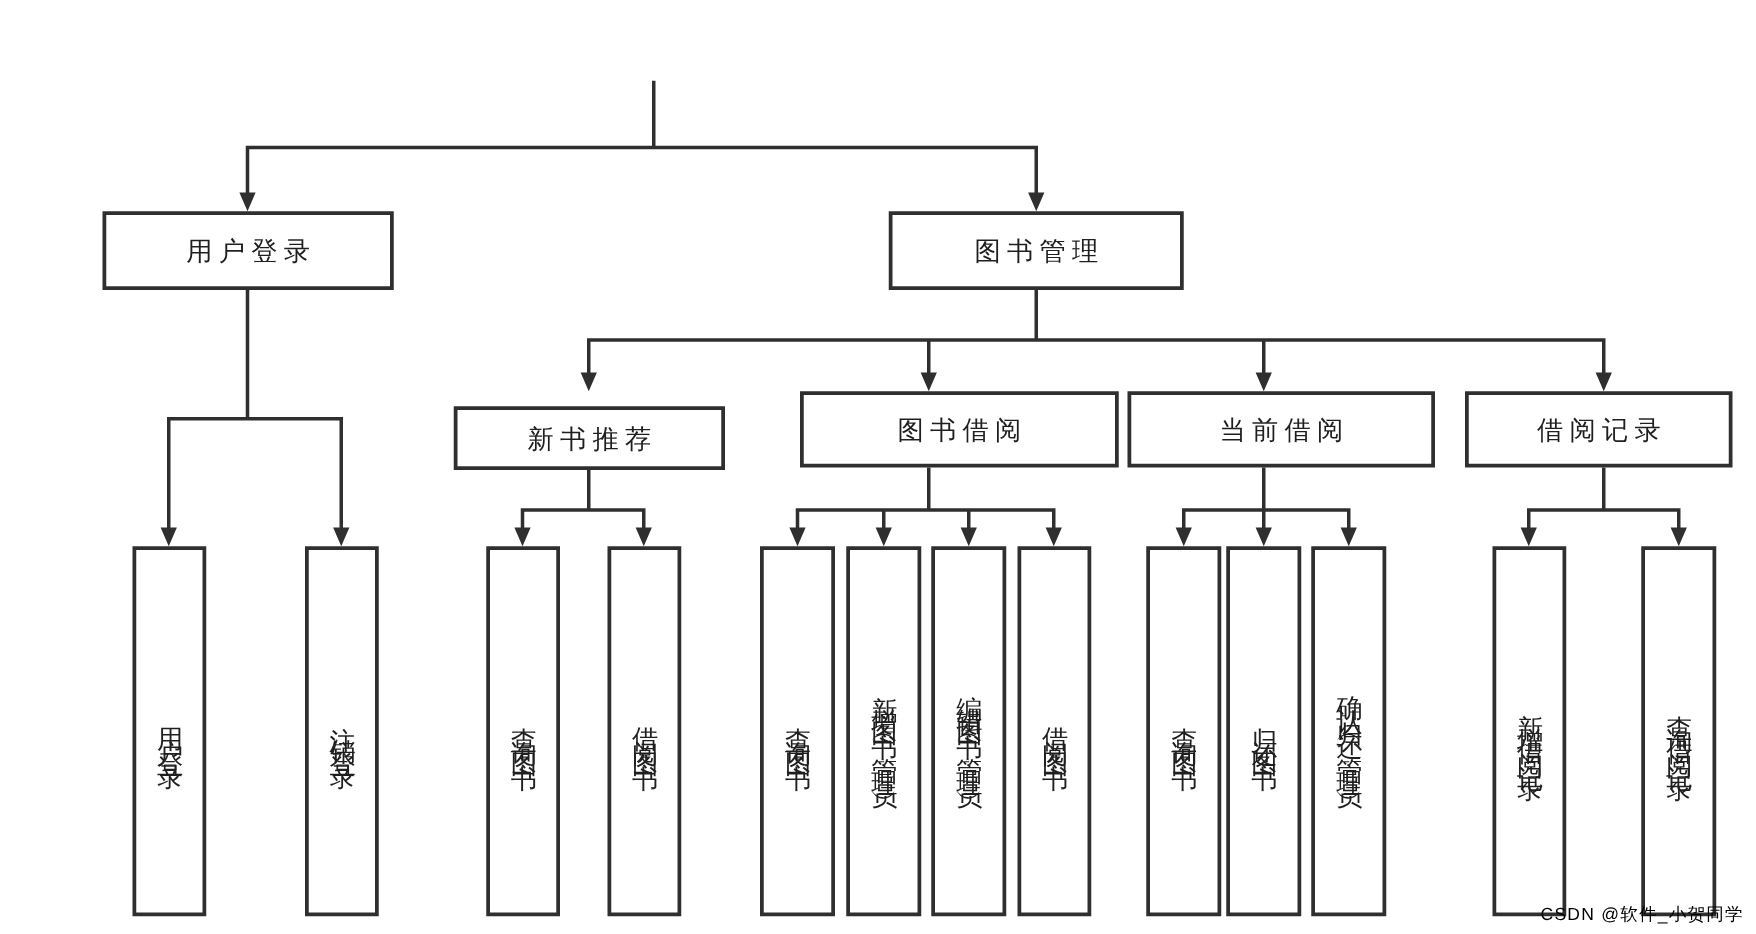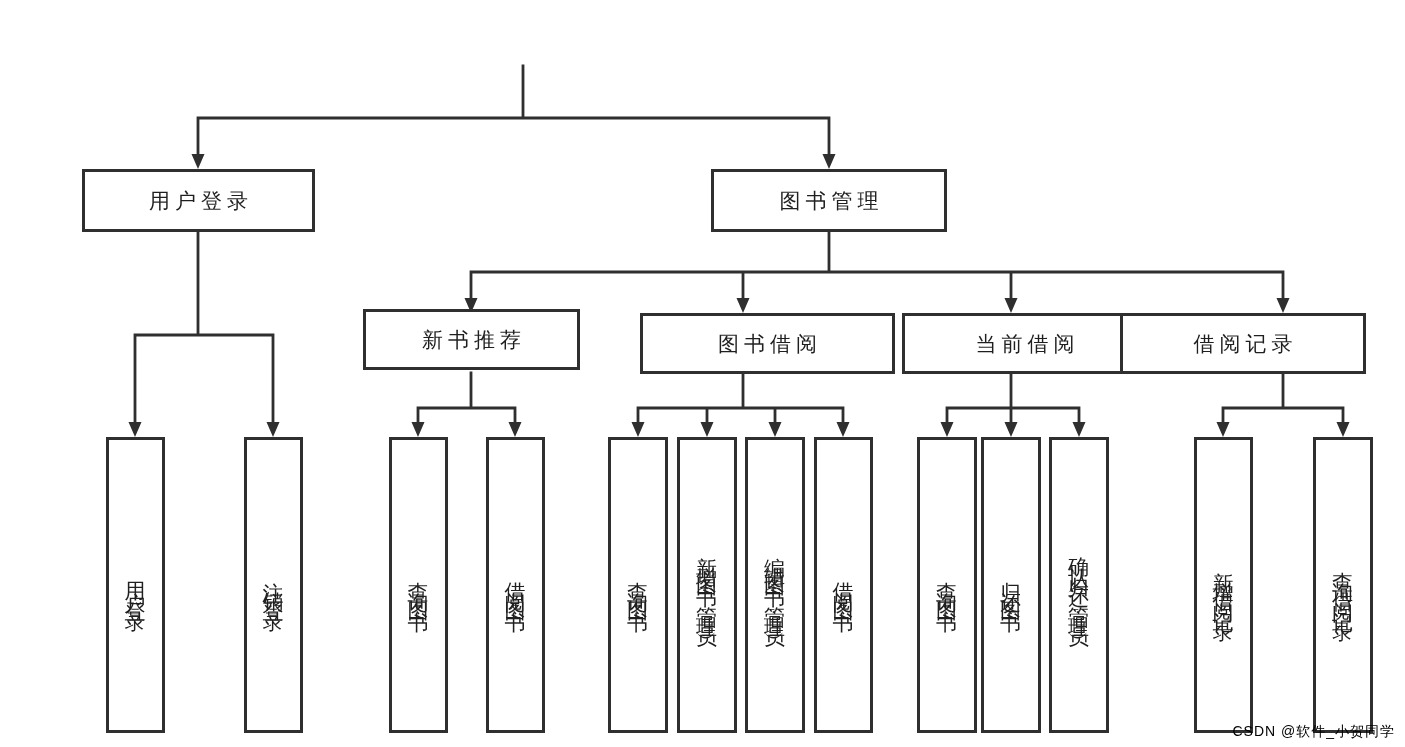--- a/index.html
+++ b/index.html
@@ -94,30 +94,30 @@
   </svg>
 
 
   <div class="node h-label" style="left:82px; top:169px; width:233px; height:63px;">
     <span>用户登录</span>
   </div>
   <div class="node h-label" style="left:711px; top:169px; width:236px; height:63px;">
     <span>图书管理</span>
   </div>
 
-  <div class="node h-label" style="left:363px; top:309px; width:217px; height:61px;">
+  <div class="node h-label" style="left:363px; top:325px; width:217px; height:51px;">
     <span>新书推荐</span>
   </div>
   <div class="node h-label" style="left:640px; top:313px; width:255px; height:61px;">
     <span>图书借阅</span>
   </div>
   <div class="node h-label" style="left:902px; top:313px; width:246px; height:61px;">
     <span>当前借阅</span>
   </div>
-  <div class="node h-label" style="left:1120px; top:313px; width:246px; height:61px;">
+  <div class="node h-label" style="left:1172px; top:313px; width:214px; height:61px;">
     <span>借阅记录</span>
   </div>
 
   <div class="node leaf" style="left:106px; top:437px; width:59px; height:296px;">
     <span class="v-text">用户登录</span>
   </div>
   <div class="node leaf" style="left:244px; top:437px; width:59px; height:296px;">
     <span class="v-text">注销登录</span>
   </div>
 

